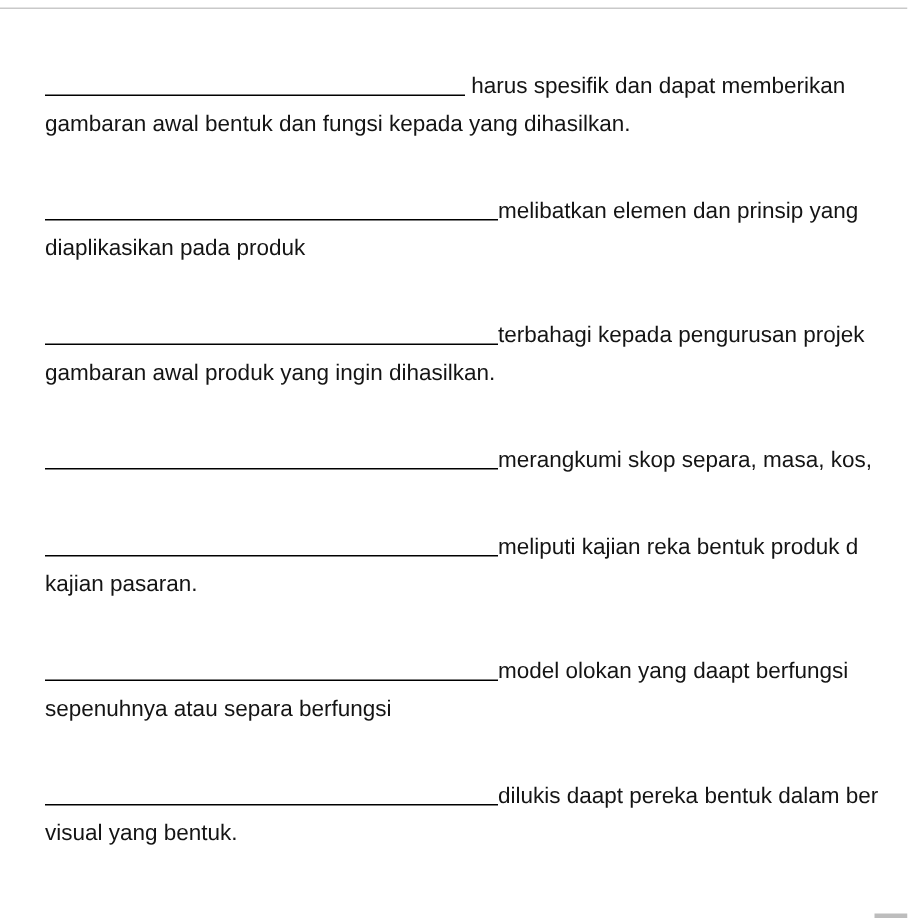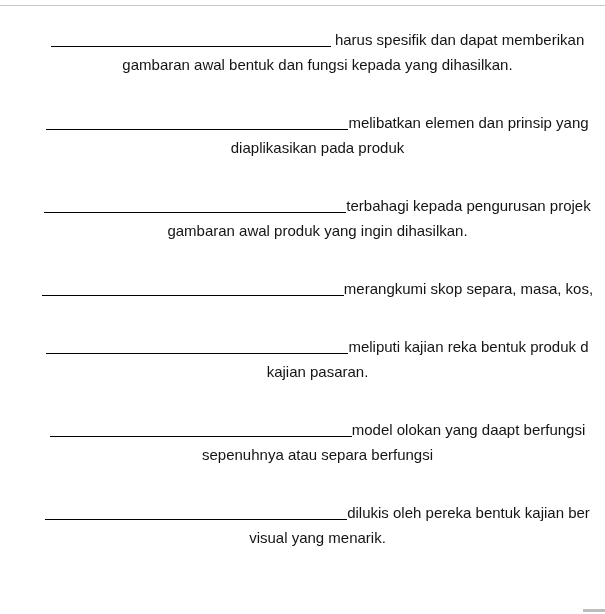--- a/index.html
+++ b/index.html
@@ -10,21 +10,21 @@
     color: #141414;
     overflow: hidden;
     position: relative;
   }
   .top-line {
     position: absolute;
     top: 5px; left: 0;
     width: 605px; height: 1px;
     background: #c9c9c9;
   }
-  .content { padding: 27px 0 0 30px; text-align: center; }
+  .content { padding: 45px 0 0 30px; }
   .item {
     margin-bottom: 33px;
     font-size: 15px;
     line-height: 25px;
   }
   .line1 { white-space: nowrap; }
   .blank {
     display: inline-block;
     width: 302px;
     height: 14px;
@@ -70,20 +70,20 @@
       <div class="line1"><span class="blank"></span><span>meliputi kajian reka bentuk produk d</span></div>
       <div class="line2">kajian pasaran.</div>
     </div>
 
     <div class="item">
       <div class="line1"><span class="blank"></span><span>model olokan yang daapt berfungsi</span></div>
       <div class="line2">sepenuhnya atau separa berfungsi</div>
     </div>
 
     <div class="item">
-      <div class="line1"><span class="blank"></span><span>dilukis oleh pereka bentuk kajian ber</span></div>
-      <div class="line2">visual yang menarik.</div>
+      <div class="line1"><span class="blank"></span><span>dilukis daapt pereka bentuk dalam ber</span></div>
+      <div class="line2">visual yang bentuk.</div>
     </div>
 
   </div>
 
   <div class="corner-mark"></div>
 </div>
 
 </body></html>

